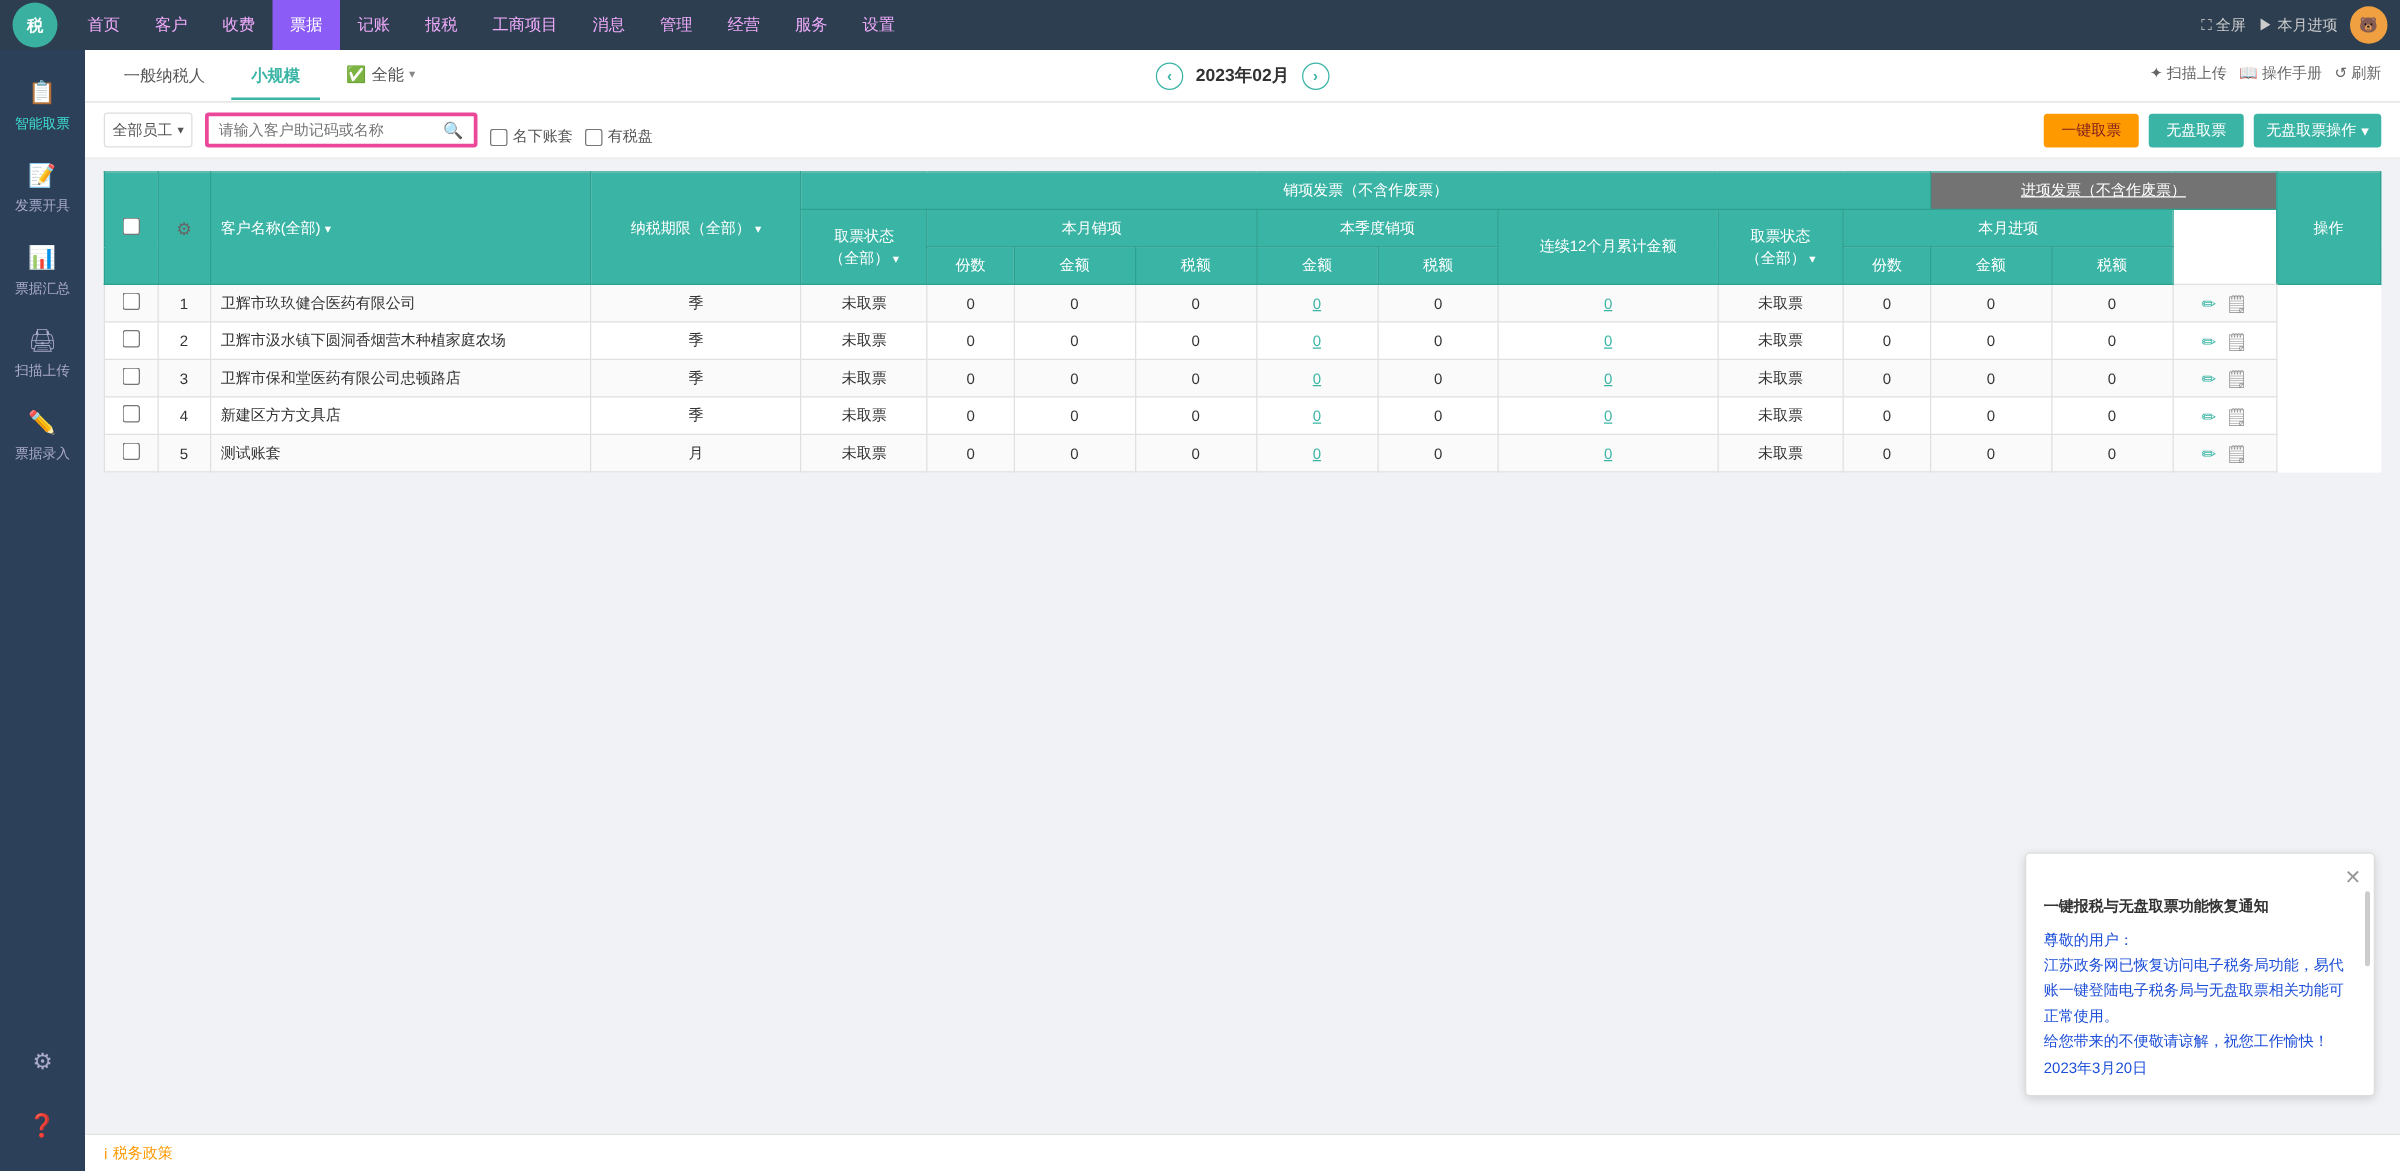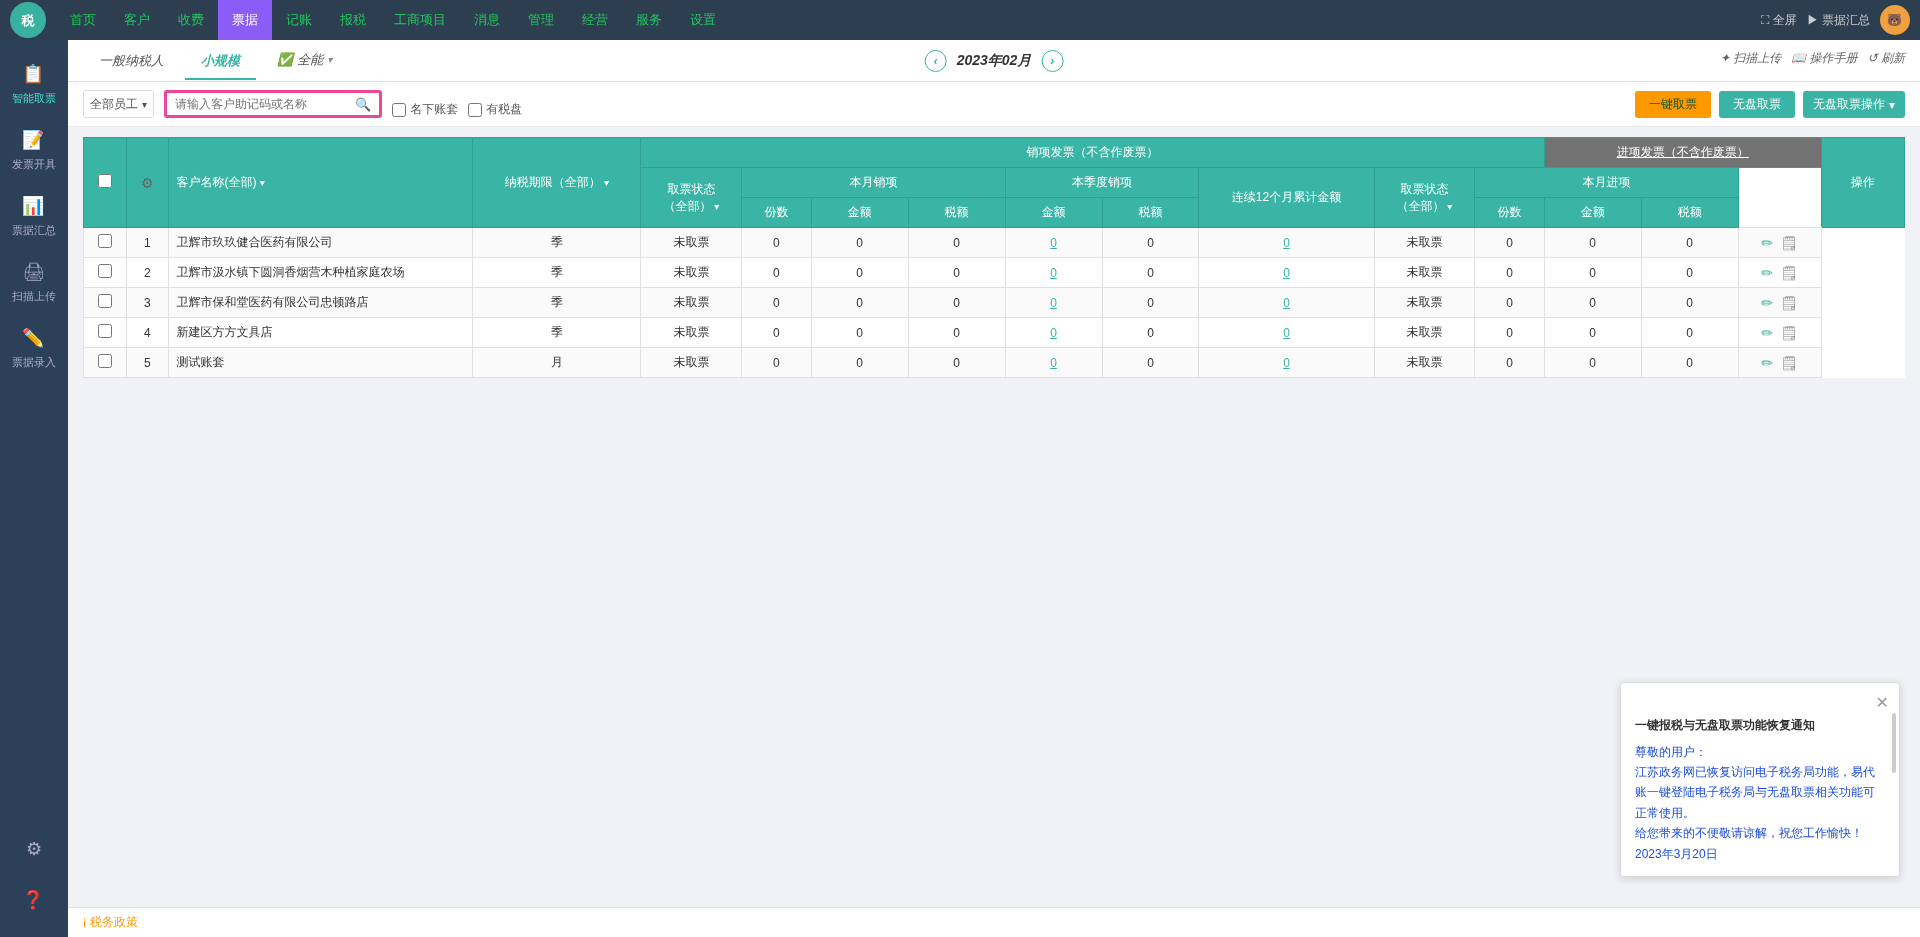--- a/index.html
+++ b/index.html
@@ -20,21 +20,21 @@
       border-radius: 50%;
       display: flex; align-items: center; justify-content: center;
       color: white; font-weight: bold; font-size: 14px;
       margin-right: 10px;
       flex-shrink: 0;
     }
     .top-nav .nav-items {
       display: flex; align-items: center; flex: 1;
     }
     .top-nav .nav-item {
-      color: #22c55e;
+      color: #f0abfc;
       padding: 0 14px;
       height: 40px;
       line-height: 40px;
       cursor: pointer;
       font-size: 13px;
     }
     .top-nav .nav-item.active {
       background: #8b5cf6;
       color: white;
     }
@@ -148,21 +148,20 @@
     }
     .sub-tabs-wrapper {
       position: relative;
       background: #fff;
       border-bottom: 1px solid #e0e0e0;
       display: flex;
       align-items: center;
       padding: 0 15px;
       height: 42px;
       flex-shrink: 0;
-      font-style: italic;
     }
 
     
     .toolbar {
       background: #fff;
       border-bottom: 1px solid #e8e8e8;
       padding: 8px 15px;
       display: flex;
       align-items: flex-end;
       gap: 10px;
@@ -170,21 +169,21 @@
     }
     .toolbar-btn {
       padding: 5px 14px;
       border-radius: 3px;
       border: none;
       cursor: pointer;
       font-size: 12px;
     }
     .btn-orange {
       background: #f90;
-      color: #14532d;
+      color: #7f1d1d;
     }
     .btn-teal {
       background: #3ab5a5;
       color: white;
     }
     .search-box {
       display: flex; align-items: center;
       border: 3px solid #ec4899;
       border-radius: 3px;
       padding: 0 8px;
@@ -346,21 +345,21 @@
     <div class="nav-item">报税</div>
     <div class="nav-item">工商项目</div>
     <div class="nav-item">消息</div>
     <div class="nav-item">管理</div>
     <div class="nav-item">经营</div>
     <div class="nav-item">服务</div>
     <div class="nav-item">设置</div>
   </div>
   <div class="nav-right">
     <span>⛶ 全屏</span>
-    <span>▶ 票据汇总</span>
+    <span>▶ 本月进项</span>
     <div class="avatar">🐻</div>
   </div>
 </div>
 
 <div class="main-layout">
 
   <div class="sidebar">
     <div class="sidebar-item active">
       <div class="icon-box">📋</div>
       <span>智能取票</span>

